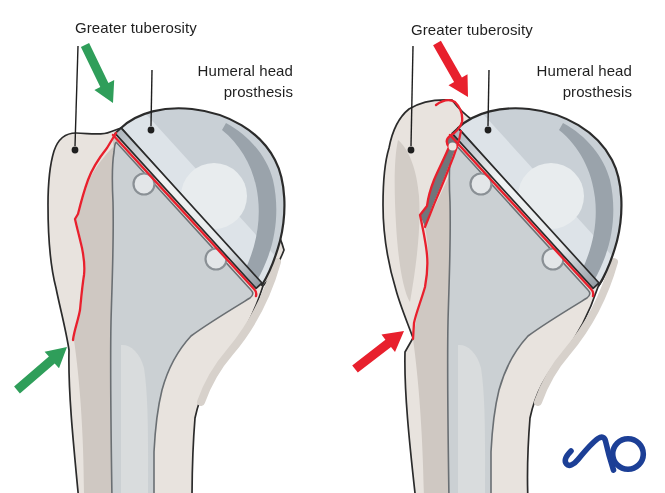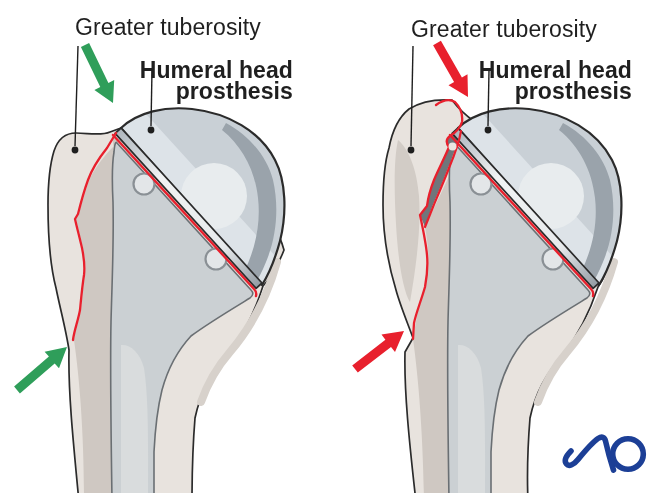--- a/index.html
+++ b/index.html
@@ -1,22 +1,22 @@
 <!DOCTYPE html>
 <html><head>
 <meta charset="utf-8">
 <style>
   html,body{margin:0;padding:0;background:#ffffff;}
   .stage{position:relative;width:665px;height:493px;background:#fff;overflow:hidden;
          font-family:"Liberation Sans",sans-serif;}
   .stage svg{position:absolute;left:0;top:0;}
-  .label{position:absolute;color:#1f1f1f;font-size:23px;line-height:21px;
+  .label{position:absolute;color:#1f1f1f;font-size:15px;line-height:21px;
          white-space:nowrap;letter-spacing:.1px;}
   .label .ln{display:block;}
-  .ra{text-align:right;font-weight:bold;}
+  .ra{text-align:right;}
 </style>
 </head>
 <body>
 
 <div class="stage">
 <svg width="665" height="493" viewBox="0 0 665 493">
   <defs>
     <linearGradient id="rimL" gradientUnits="userSpaceOnUse" x1="121" y1="128" x2="262" y2="283">
       <stop offset="0" stop-color="#aeb6bd"></stop>
           <stop offset="0.3" stop-color="#f1f3f4"></stop>

